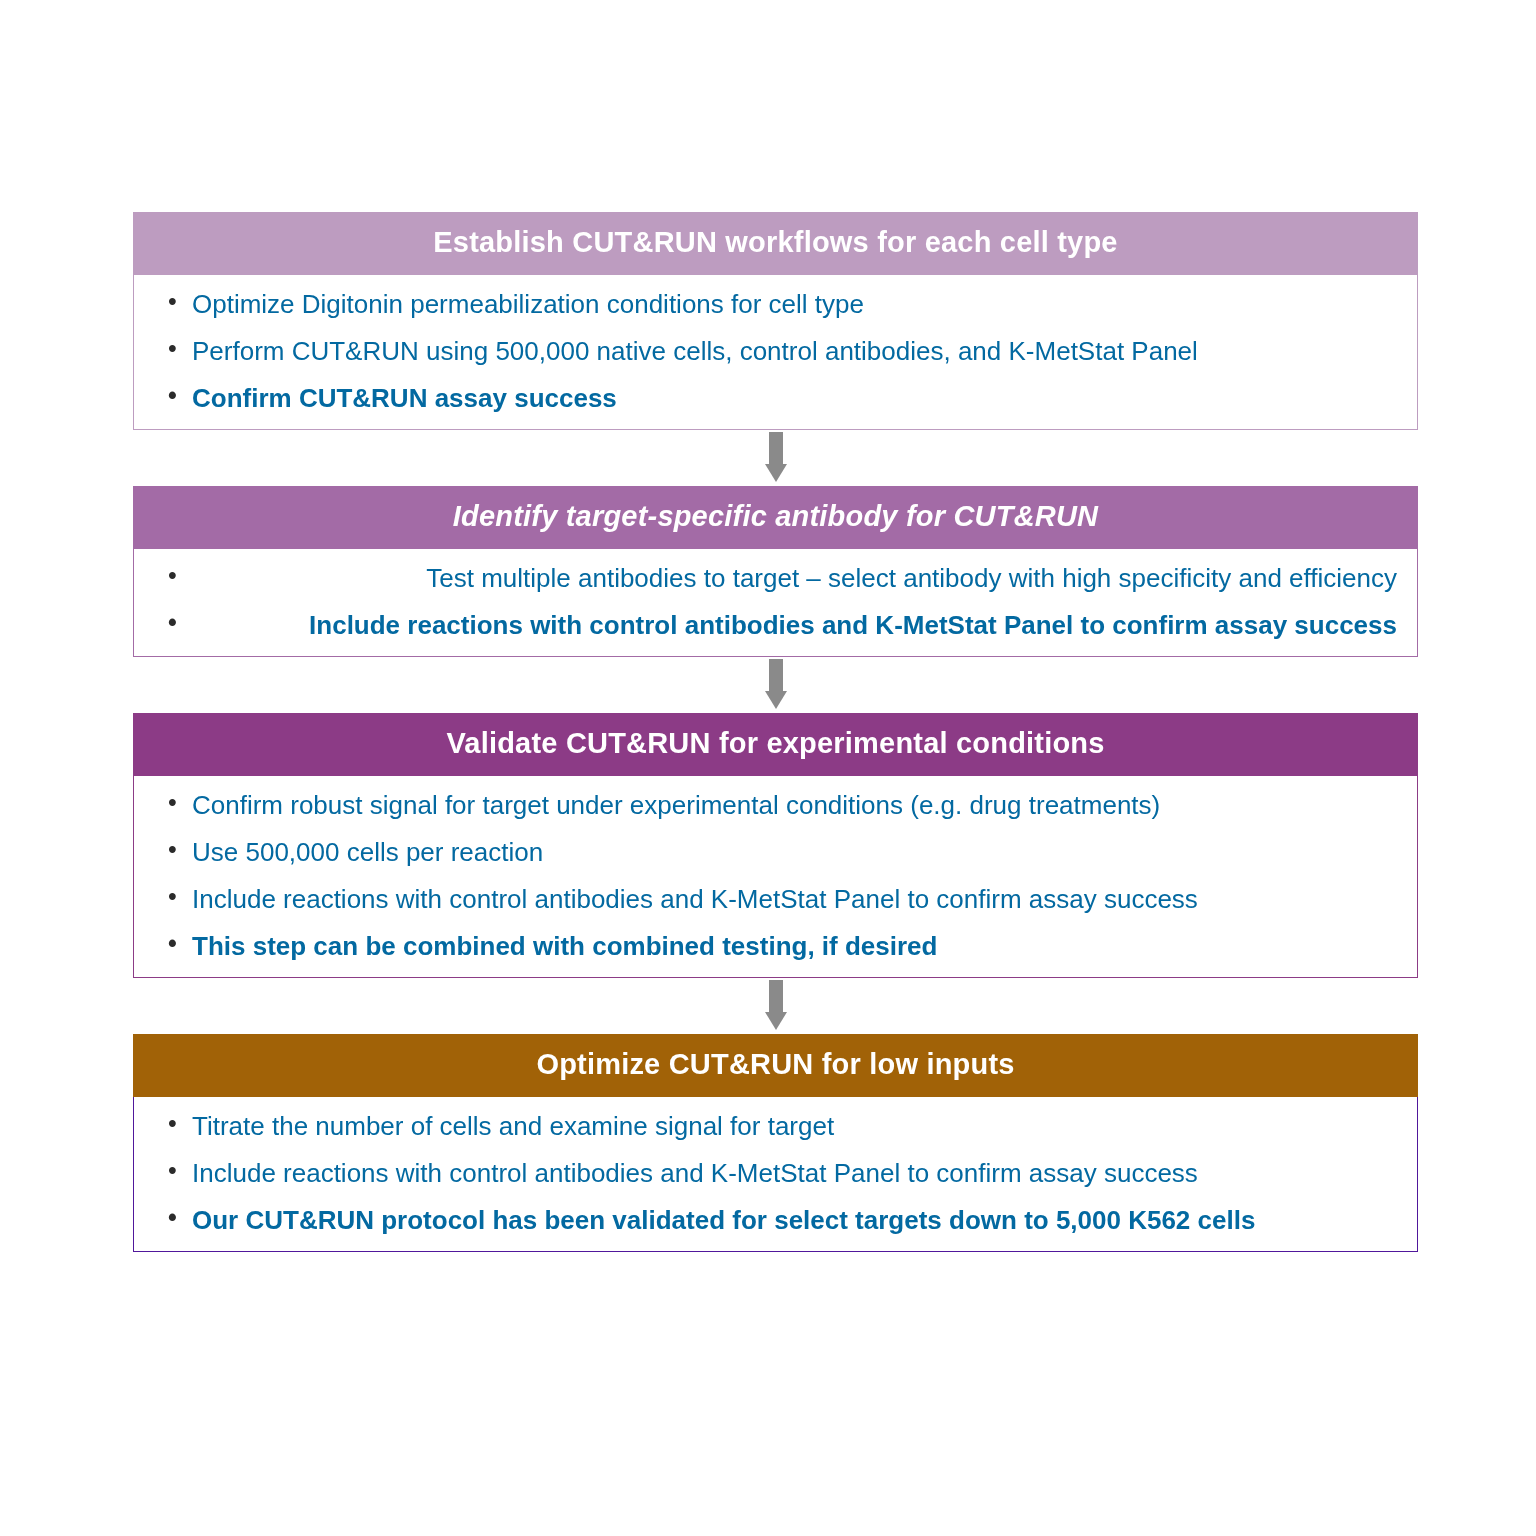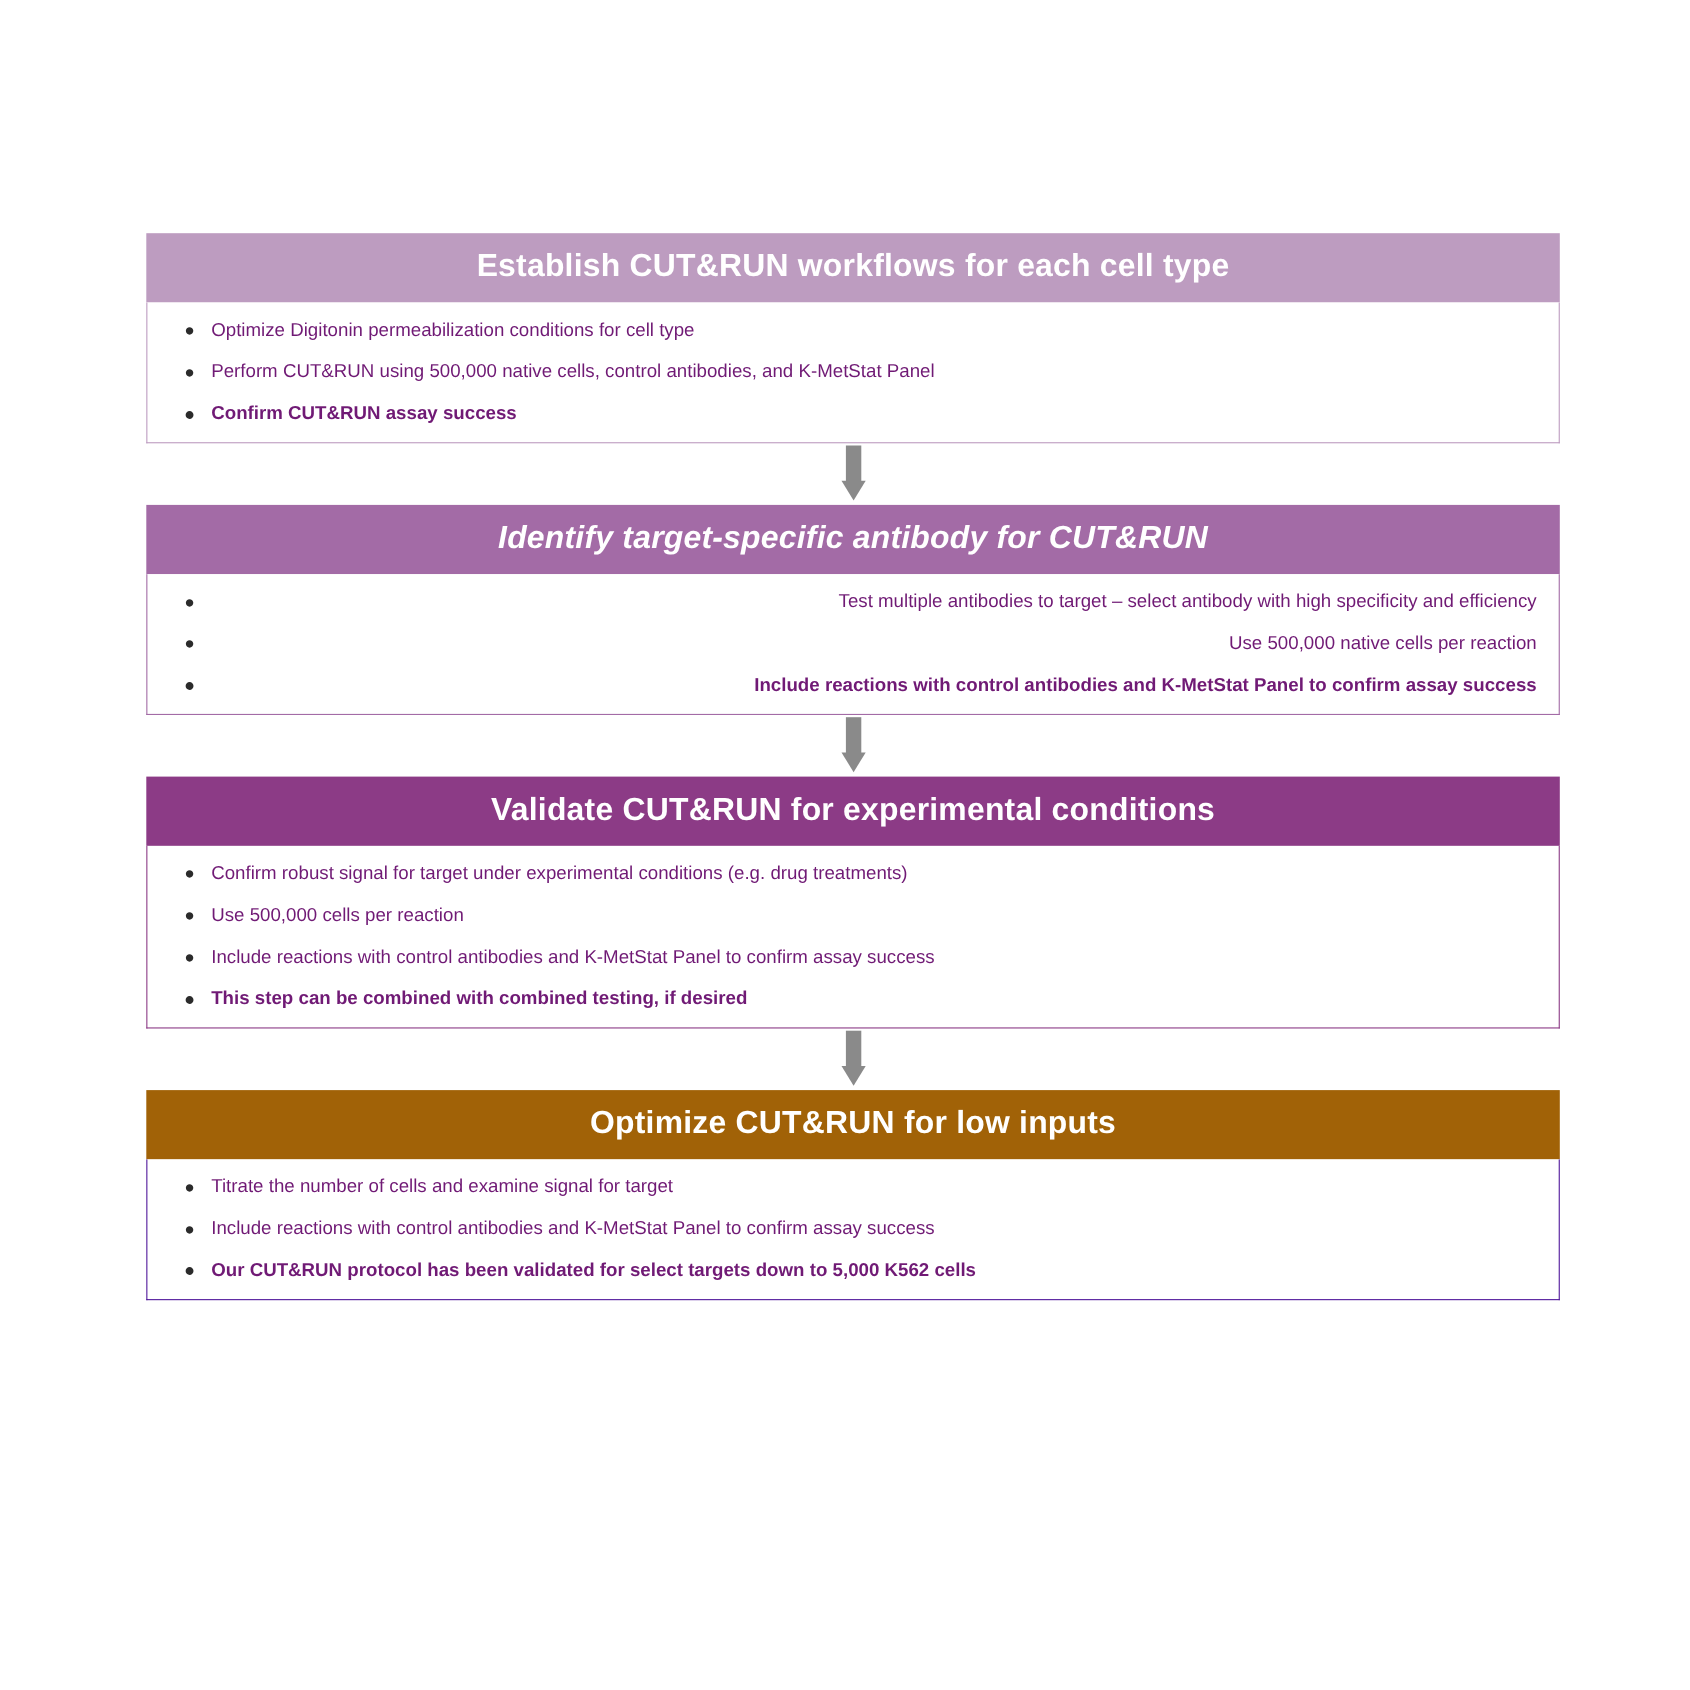--- a/index.html
+++ b/index.html
@@ -38,23 +38,23 @@
     padding: 16px 20px 18px 20px;
   }
   ul.bullets {
     list-style: none;
     margin: 0;
     padding: 0;
   }
   ul.bullets li {
     position: relative;
     padding-left: 38px;
-    font-size: 17px;
+    font-size: 26px;
     line-height: 1.0;
-    color: #701a75;
+    color: #0369a1;
     margin-bottom: 21px;
   }
   ul.bullets li:last-child {
     margin-bottom: 0;
     font-weight: bold;
   }
   ul.bullets li::before {
     content: "\2022";
     position: absolute;
     left: 14px;
@@ -114,21 +114,20 @@
       <div class="shaft" style="background: rgb(138, 138, 138);"></div>
         <div class="head" style="border-top-color: rgb(138, 138, 138);"></div>
     </div>
   </div>
 
   <div class="step">
     <div class="step-header" style="background: rgb(163, 107, 166); font-style: italic;">Identify target-specific antibody for CUT&amp;RUN</div>
     <div class="step-body" style="border-top: none; border-right: 1px solid rgb(163, 107, 166); border-bottom: 1px solid rgb(163, 107, 166); border-left: 1px solid rgb(163, 107, 166); border-image: initial; text-align: right;">
       <ul class="bullets">
         <li>Test multiple antibodies to target – select antibody with high specificity and efficiency</li>
-        <li>Use 500,000 native cells per reaction</li>
         <li>Include reactions with control antibodies and K-MetStat Panel to confirm assay success</li>
       </ul>
     </div>
   </div>
 
   <div class="arrow-wrap">
     <div class="arrow">
       <div class="shaft" style="background: rgb(138, 138, 138);"></div>
         <div class="head" style="border-top-color: rgb(138, 138, 138);"></div>
     </div>

